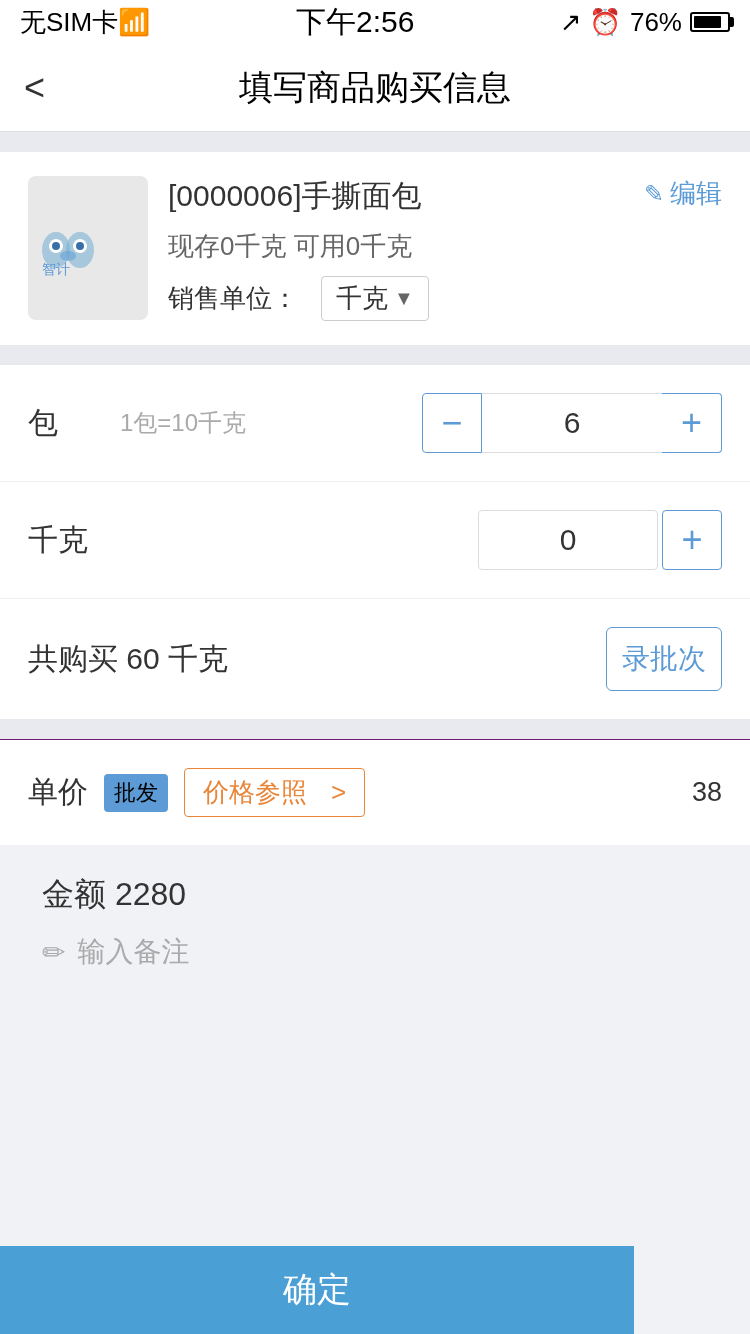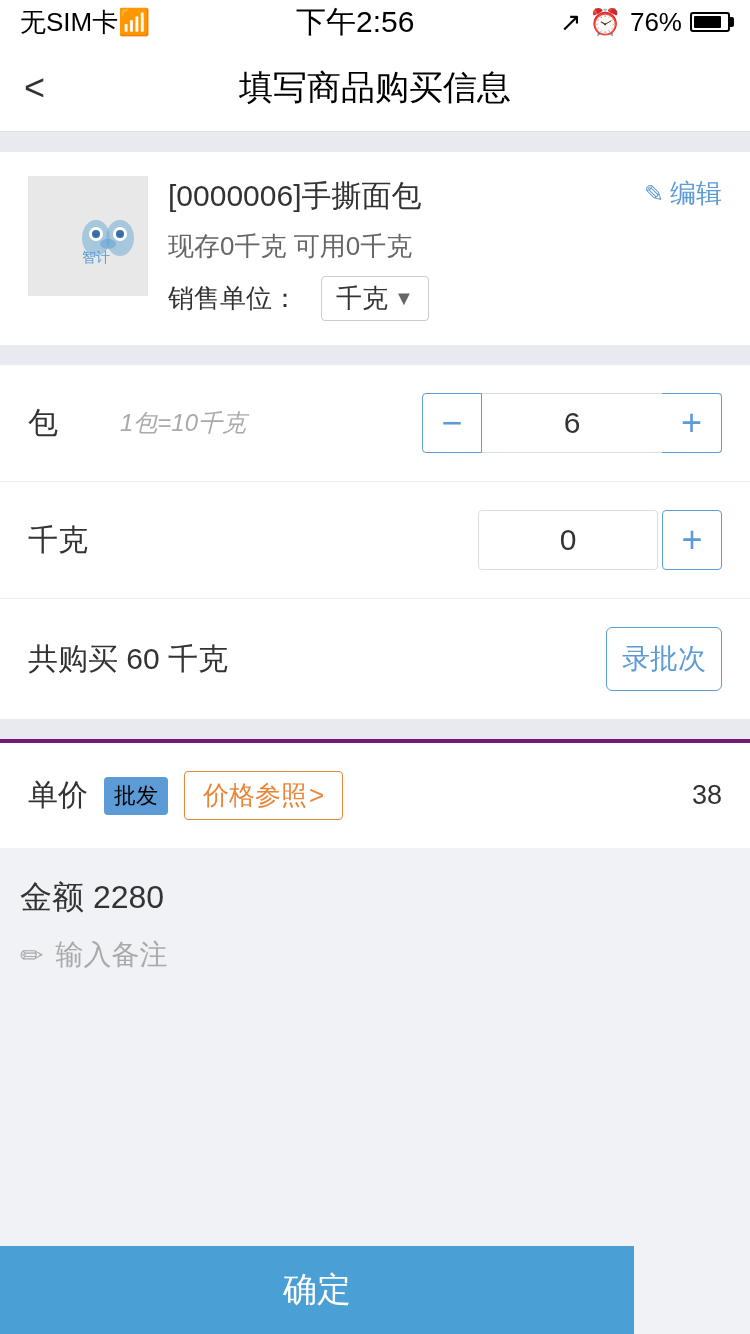--- a/index.html
+++ b/index.html
@@ -105,26 +105,26 @@
     .product-card {
       background: #fff;
       padding: 24px 28px;
       display: flex;
       align-items: flex-start;
       gap: 20px;
       position: relative;
     }
     .product-image {
       width: 120px;
-      height: 120px;
+      height: 144px;
       background: #e8e8e8;
-      border-radius: 0;
-      display: flex;
-      align-items: center;
-      justify-content: flex-end;
+      border-radius: 8px;
+      display: flex;
+      align-items: center;
+      justify-content: flex-start;
       flex-shrink: 0;
     }
     .product-info {
       flex: 1;
     }
     .product-code-name {
       font-size: 30px;
       color: #333;
       font-weight: 500;
       margin-bottom: 12px;
@@ -184,21 +184,20 @@
     .form-label {
       font-size: 30px;
       color: #333;
       min-width: 80px;
     }
     .form-hint {
       font-size: 24px;
       color: #aaa;
       margin-left: 12px;
       flex: 1;
-      font-style: italic;
     }
     .quantity-control {
       display: flex;
       align-items: center;
       gap: 0;
       margin-left: auto;
     }
     .qty-btn {
       width: 60px;
       height: 60px;
@@ -266,56 +265,56 @@
     }
 
     
     .price-section {
       background: #fff;
       margin-top: 0;
       padding: 28px 28px;
       display: flex;
       align-items: center;
       gap: 16px;
-      border-top: 4px solid #701a75;
+      border-top: 1px solid #701a75;
     }
     .price-label {
       font-size: 30px;
       color: #333;
     }
     .price-tag-batch {
       background: #5c9bd6;
       color: #000000;
       font-size: 22px;
       padding: 4px 10px;
       border-radius: 4px;
     }
     .price-ref-btn {
       border: 1.5px solid #e8863a;
       color: #e8863a;
       font-size: 26px;
       padding: 6px 18px;
       border-radius: 4px;
       display: flex;
       align-items: center;
-      gap: 2px;
+      gap: 24px;
       background: #fff;
       cursor: pointer;
     }
     .price-value {
       margin-left: auto;
       font-size: 27px;
       color: #333;
       font-weight: 500;
     }
 
     
     .amount-section {
       background: #f0f2f5;
-      padding: 28px 20px 20px;
+      padding: 28px 42px 20px;
     }
     .amount-row {
       font-size: 32px;
       color: #333;
       font-weight: 500;
       margin-bottom: 16px;
     }
     .remark-row {
       display: flex;
       align-items: center;

